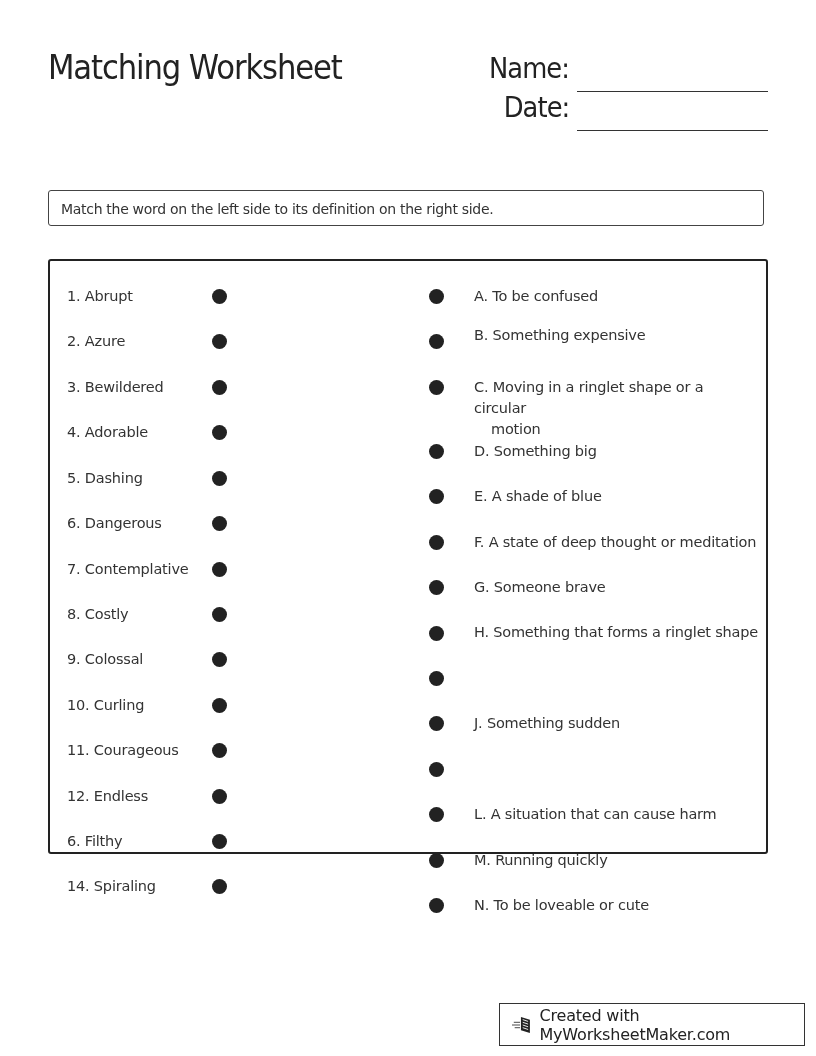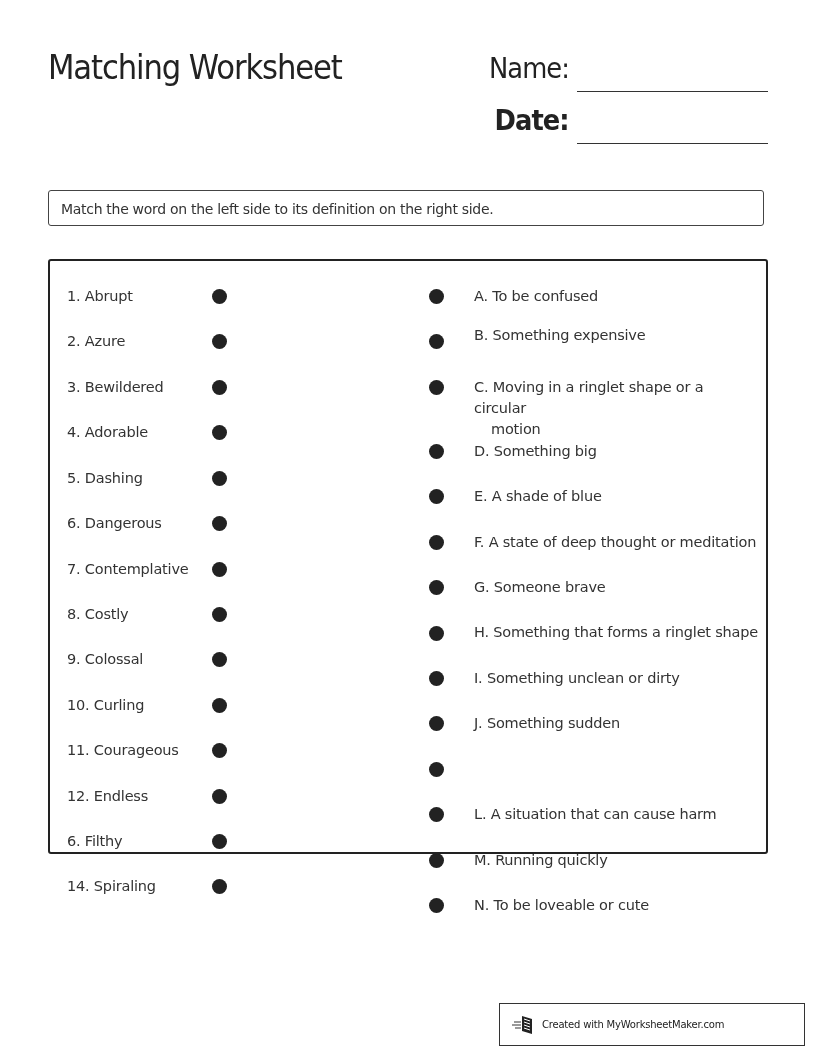--- a/index.html
+++ b/index.html
@@ -12,21 +12,21 @@
       letter-spacing: -1.2px; color: #222; margin: 0; line-height: 40px;
       font-family: "DejaVu Sans", sans-serif; transform: scaleX(0.93); transform-origin: left;
     }
     .field-row { position: absolute; right: 48px; display: flex; align-items: flex-end; }
     .field-label {
       font-size: 28px; letter-spacing: -1px; color: #222; line-height: 34px; margin-right: 8px;
       transform: scaleX(0.92); transform-origin: right;
     }
     .field-line { width: 191px; border-bottom: 1.5px solid #333; height: 34px; margin-bottom: -6px; }
     .name-row { top: 52px; }
-    .date-row { top: 104px; font-weight: bold; }
+    .date-row { top: 91px; }
 
     .instructions {
       position: absolute; left: 48px; top: 190px; width: 716px; height: 36px;
       border: 1.5px solid #444; border-radius: 3px; box-sizing: border-box;
       font-size: 14px; line-height: 36px; padding-left: 12px; color: #333;
       letter-spacing: -0.3px;
     }
     .match-box {
       position: absolute; left: 48px; top: 259px; width: 720px; height: 595px;
       border: 2px solid #222; border-radius: 3px; box-sizing: border-box;
@@ -35,21 +35,21 @@
     .word-item { left: 17px; }
     .def-item { left: 424px; width: 285px; }
     .def-item .cont { display: block; padding-left: 17px; }
     .dot {
       position: absolute; width: 15px; height: 15px; border-radius: 50%; background: #222;
     }
 
     .footer {
       position: absolute; left: 499px; top: 1003px; width: 306px; height: 43px;
       border: 1.5px solid #333; box-sizing: border-box; display: flex; align-items: center;
-      padding-left: 12px; font-size: 10px; color: #222; letter-spacing: -0.2px;
+      padding-left: 12px; font-size: 16px; color: #222; letter-spacing: -0.2px;
     }
     .footer svg { margin-right: 6px; }
   </style>
 </head>
 <body>
 
 <h1 class="title">Matching Worksheet</h1>
 
 <div class="field-row name-row">
   <span class="field-label">Name:</span>
@@ -110,21 +110,20 @@
   <span class="dot" style="left:379px;top:637px"></span>
 
   <div class="def-item" style="top:25px"><span>A. To be confused</span></div>
   <div class="def-item" style="top:64px"><span>B. Something expensive</span></div>
   <div class="def-item" style="top:116px"><span>C. Moving in a ringlet shape or a circular</span><span class="cont">motion</span></div>
   <div class="def-item" style="top:180px"><span>D. Something big</span></div>
   <div class="def-item" style="top:225px"><span>E. A shade of blue</span></div>
   <div class="def-item" style="top:271px"><span>F. A state of deep thought or meditation</span></div>
   <div class="def-item" style="top:316px"><span>G. Someone brave</span></div>
   <div class="def-item" style="top:361px"><span>H. Something that forms a ringlet shape</span></div>
-  <div class="def-item" style="top:407px"><span>I. Something unclean or dirty</span></div>
   <div class="def-item" style="top:452px"><span>J. Something sudden</span></div>
   <div class="def-item" style="top:543px"><span>L. A situation that can cause harm</span></div>
   <div class="def-item" style="top:589px"><span>M. Running quickly</span></div>
   <div class="def-item" style="top:634px"><span>N. To be loveable or cute</span></div>
 </div>
 
 <div class="footer">
   <svg width="24" height="22" viewBox="0 0 24 22">
     <g stroke="#555" stroke-width="1.2">
       <line x1="2" y1="8" x2="9" y2="8"></line>

